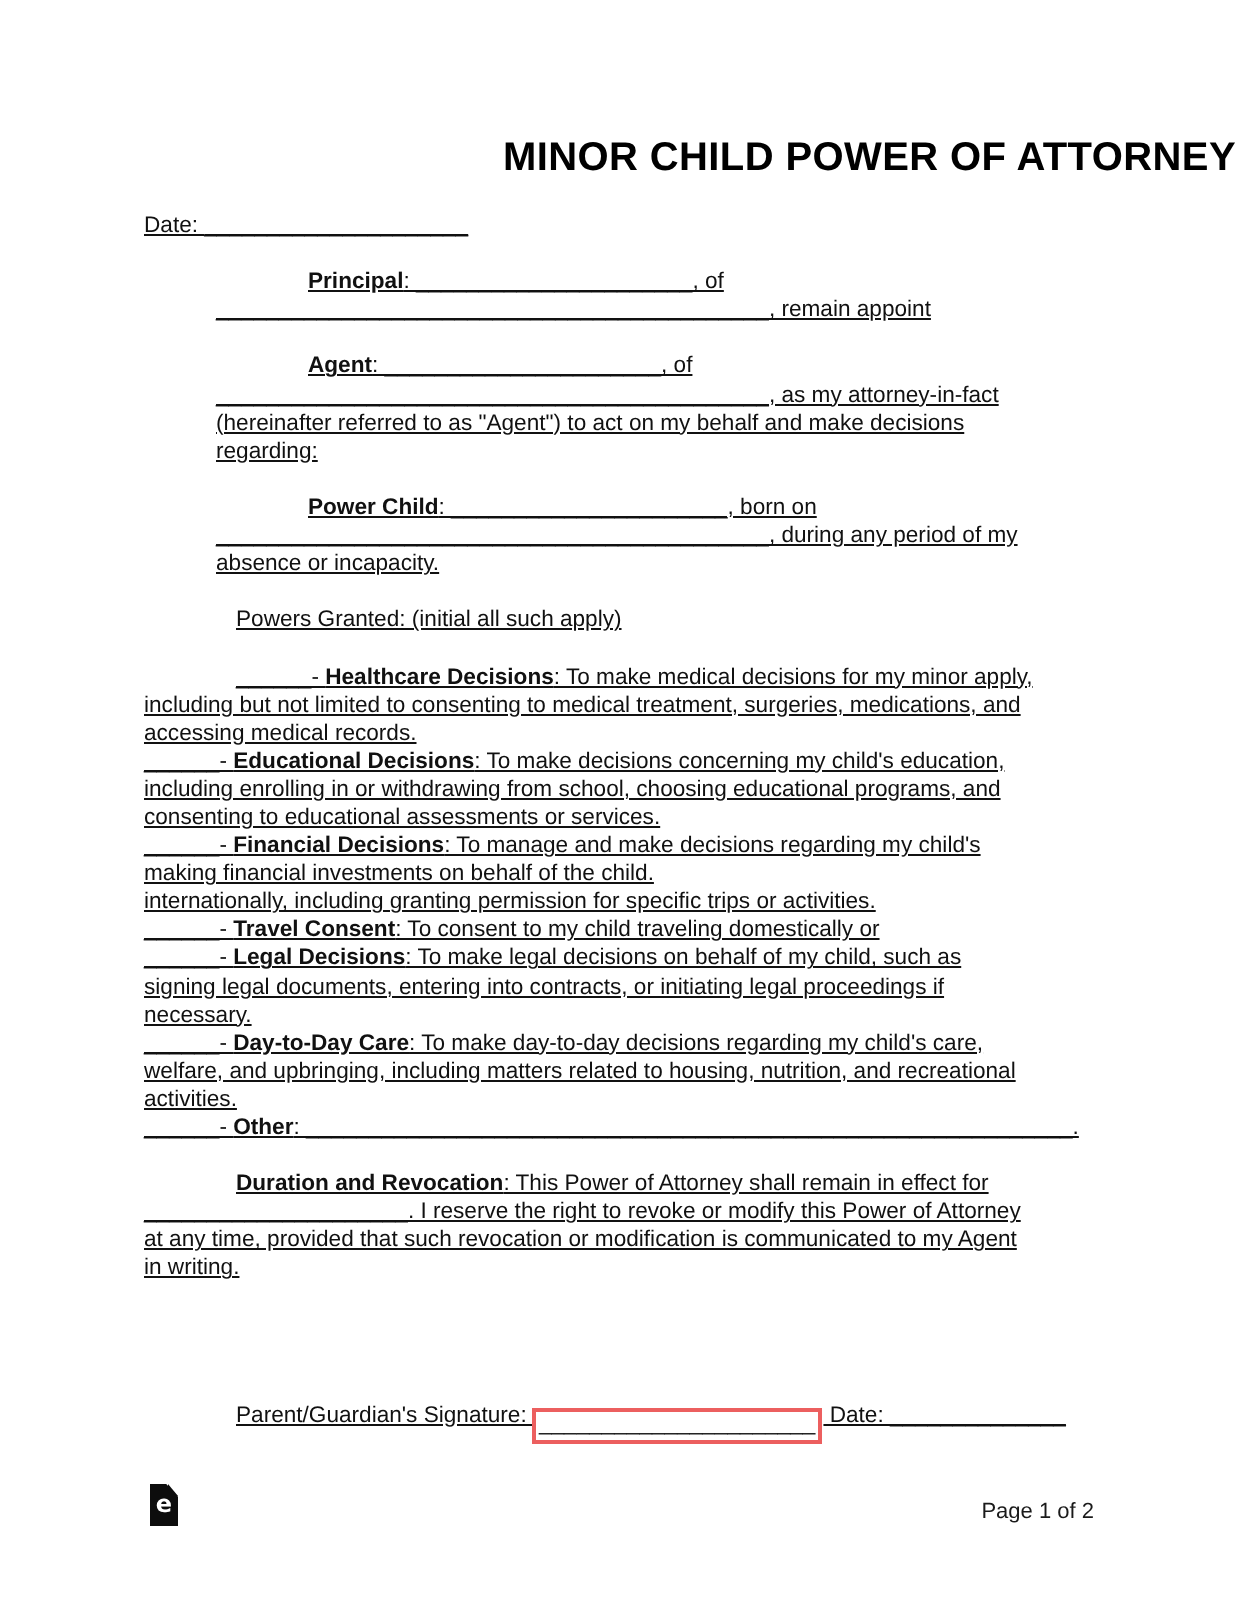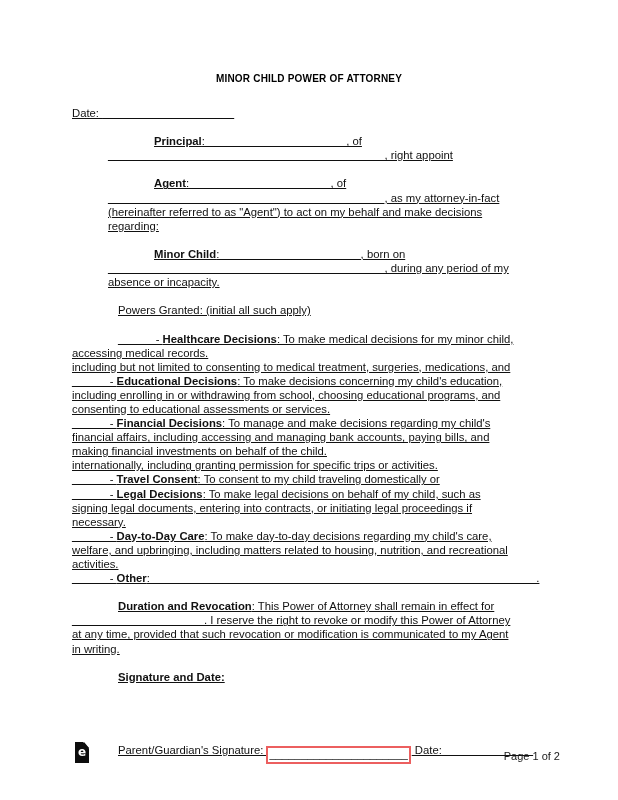--- a/index.html
+++ b/index.html
@@ -6,22 +6,22 @@
   .page{
     position:relative;
     width:618px;height:800px;
     background:#ffffff;
     overflow:hidden;
     font-family:"Liberation Sans","DejaVu Sans",sans-serif;
     color:#111111;
   }
   .title{
     padding-top:70px;
-    text-align:center;
-    font-size:10px;
+    text-align:right;
+    font-size:20px;
     font-weight:bold;
     letter-spacing:.2px;
     line-height:18px;
     color:#000000;
   }
   .doc{
     margin:18px 0 0 72px;
     font-size:11.3px;
     line-height:14.1px;
     width:478px;
@@ -58,66 +58,64 @@
     -webkit-clip-path:polygon(0 0,100% 100%,0 100%);
     clip-path:polygon(0 0,100% 100%,0 100%);
   }
   .logo .e{
     position:absolute;left:0;top:3px;width:100%;
     text-align:center;color:#ffffff;
     font-weight:bold;font-size:12px;line-height:14px;
     font-family:"DejaVu Sans",sans-serif;
   }
   .pagenum{
-    position:absolute;right:58px;top:10px;
+    position:absolute;right:71px;top:10px;
     font-size:11px;color:#1a1a1a;
   }
 </style>
 </head>
 <body>
 
 <div class="page">
 
   <div class="title">MINOR CHILD POWER OF ATTORNEY</div>
 
   <div class="doc">
       <div class="line"><span>Date: </span><span>_____________________</span></div>
       <div class="line gap ind"><span class="b u">Principal</span><span>: ______________________, of</span></div>
-      <div class="line ind"><span>____________________________________________, right appoint</span></div>
+      <div class="line ind"><span>____________________________________________, remain appoint</span></div>
       <div class="line gap ind"><span class="b u">Agent</span><span>: ______________________, of</span></div>
       <div class="line ind"><span>____________________________________________, as my attorney-in-fact</span></div>
       <div class="line ind"><span>(hereinafter referred to as "Agent") to act on my behalf and make decisions</span></div>
       <div class="line ind"><span>regarding:</span></div>
-      <div class="line gap ind"><span class="b u">Minor Child</span><span>: ______________________, born on</span></div>
+      <div class="line gap ind"><span class="b u">Power Child</span><span>: ______________________, born on</span></div>
       <div class="line ind"><span>____________________________________________, during any period of my</span></div>
       <div class="line ind"><span>absence or incapacity.</span></div>
       <div class="line gap"><span>Powers Granted: (initial all such apply)</span></div>
-      <div class="line gap"><span>______- </span><span class="b">Healthcare Decisions</span><span>: To make medical decisions for my minor child,</span></div>
+      <div class="line gap"><span>______- </span><span class="b">Healthcare Decisions</span><span>: To make medical decisions for my minor apply,</span></div>
+      <div class="line"><span>including but not limited to consenting to medical treatment, surgeries, medications, and</span></div>
       <div class="line"><span>accessing medical records.</span></div>
-      <div class="line"><span>including but not limited to consenting to medical treatment, surgeries, medications, and</span></div>
       <div class="line"><span>______- </span><span class="b">Educational Decisions</span><span>: To make decisions concerning my child's education,</span></div>
       <div class="line"><span>including enrolling in or withdrawing from school, choosing educational programs, and</span></div>
       <div class="line"><span>consenting to educational assessments or services.</span></div>
       <div class="line"><span>______- </span><span class="b">Financial Decisions</span><span>: To manage and make decisions regarding my child's</span></div>
-      <div class="line"><span>financial affairs, including accessing and managing bank accounts, paying bills, and</span></div>
       <div class="line"><span>making financial investments on behalf of the child.</span></div>
       <div class="line"><span>internationally, including granting permission for specific trips or activities.</span></div>
       <div class="line"><span>______- </span><span class="b">Travel Consent</span><span>: To consent to my child traveling domestically or</span></div>
       <div class="line"><span>______- </span><span class="b">Legal Decisions</span><span>: To make legal decisions on behalf of my child, such as</span></div>
       <div class="line"><span>signing legal documents, entering into contracts, or initiating legal proceedings if</span></div>
       <div class="line"><span>necessary.</span></div>
       <div class="line"><span>______- </span><span class="b">Day-to-Day Care</span><span>: To make day-to-day decisions regarding my child's care,</span></div>
       <div class="line"><span>welfare, and upbringing, including matters related to housing, nutrition, and recreational</span></div>
       <div class="line"><span>activities.</span></div>
       <div class="line"><span>______- </span><span class="b">Other</span><span>: _____________________________________________________________.</span></div>
       <div class="line gap"><span class="b">Duration and Revocation</span><span>: This Power of Attorney shall remain in effect for</span></div>
       <div class="line"><span>_____________________. I reserve the right to revoke or modify this Power of Attorney</span></div>
       <div class="line"><span>at any time, provided that such revocation or modification is communicated to my Agent</span></div>
       <div class="line"><span>in writing.</span></div>
-      <div class="line gap"><span class="b">Signature and Date:</span></div>
       <div class="line gap"><span>Parent/Guardian's Signature: </span><span class="sigbox">______________________</span><span> Date: </span><span>______________</span></div>
     </div>
 
   <div class="footer">
     <div class="logo">
       <div class="sheet"></div>
       <div class="flap"></div>
       <div class="e">e</div>
     </div>
     <div class="pagenum">Page 1 of 2</div>

